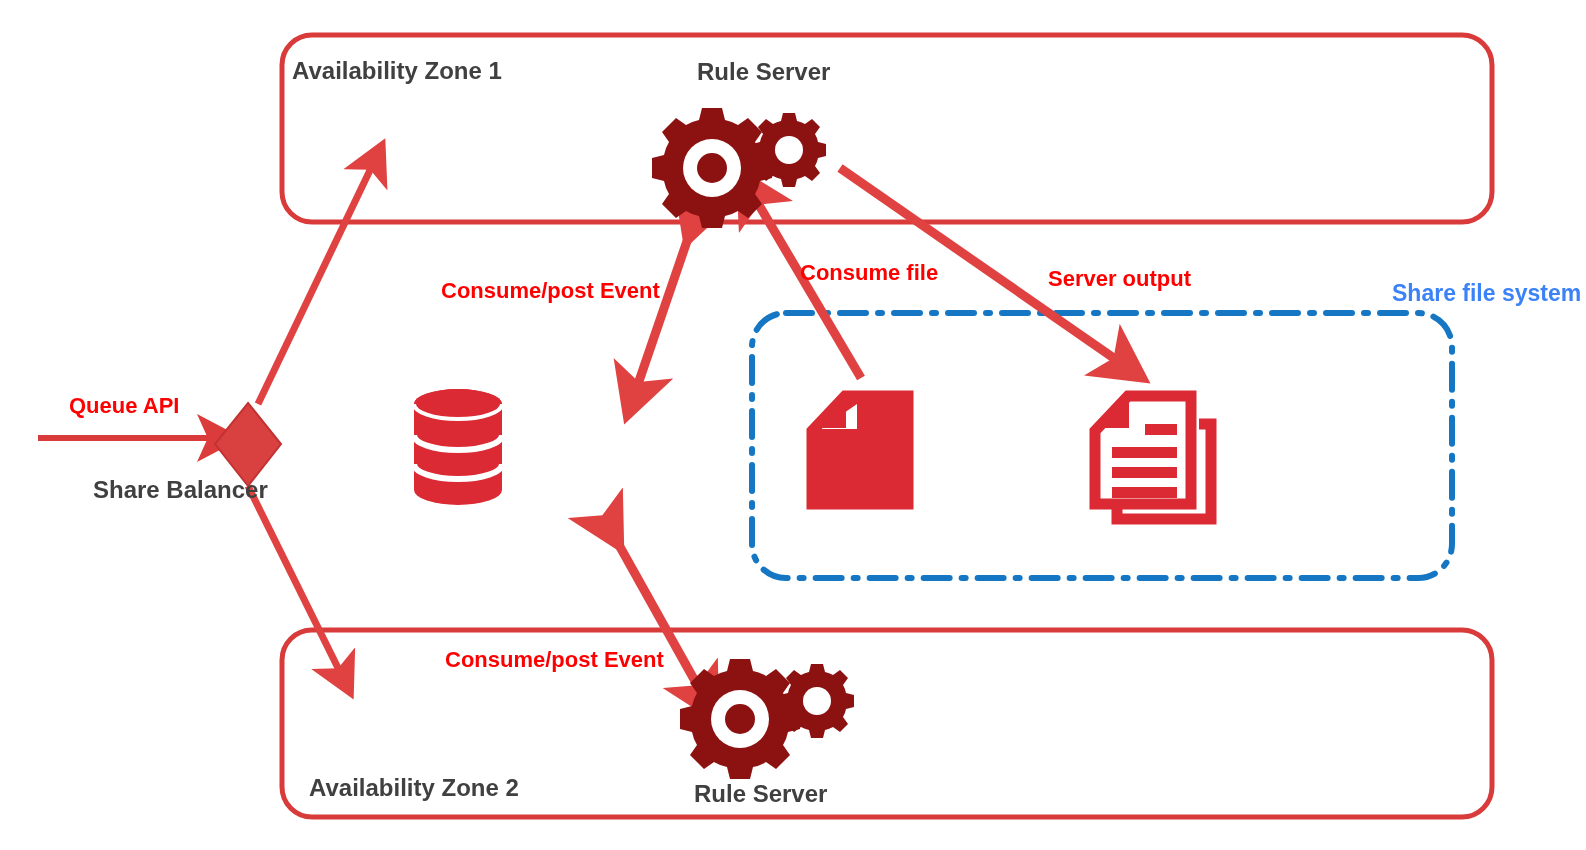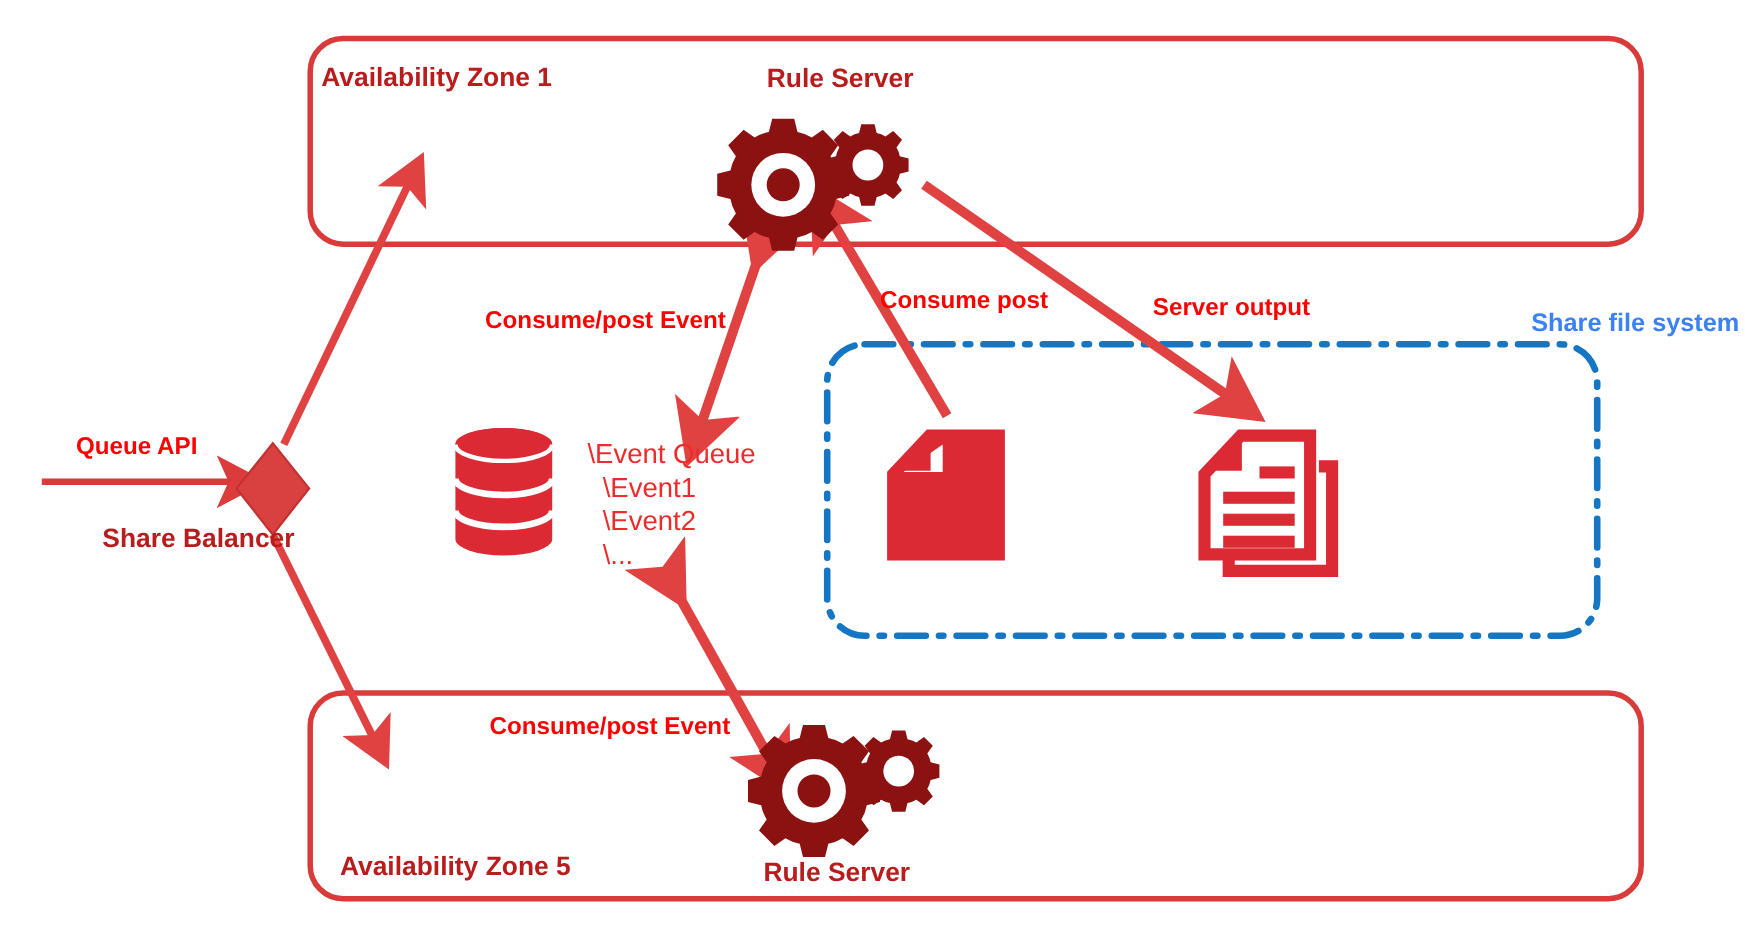--- a/index.html
+++ b/index.html
@@ -24,21 +24,21 @@
     width: 1586px;
     height: 850px;
   }
   .lbl {
     position: absolute;
     white-space: nowrap;
     font-family: "Liberation Sans", sans-serif;
     font-weight: bold;
     line-height: 1.05;
   }
-  .lbl-black { color: #b91c1c; font-size: 24px; }
+  .lbl-black { color: #404040; font-size: 24px; }
   .lbl-red   { color: #ff0000; font-size: 22px; }
   .lbl-blue  { color: #3b82f6; font-size: 23px; }
   .queue-text {
     position: absolute;
     color: #ee2b2b;
     font-family: "Liberation Sans", sans-serif;
     font-weight: normal;
     font-size: 25px;
     line-height: 1.22;
     white-space: pre;
@@ -166,30 +166,26 @@
   <div class="lbl lbl-black" style="left:292px; top:58px;">Availability Zone 1</div>
 
   <div class="lbl lbl-black" style="left:697px; top:59px;">Rule Server</div>
 
   <div class="lbl lbl-red" style="left:69px; top:394px;">Queue API</div>
 
   <div class="lbl lbl-black" style="left:93px; top:477px;">Share Balancer</div>
 
   <div class="lbl lbl-red" style="left:441px; top:279px;">Consume/post Event</div>
 
-  <div class="lbl lbl-red" style="left:800px; top:261px;">Consume post</div>
+  <div class="lbl lbl-red" style="left:800px; top:261px;">Consume file</div>
 
   <div class="lbl lbl-red" style="left:1048px; top:267px;">Server output</div>
 
   <div class="lbl lbl-blue" style="left:1392px; top:281px;">Share file system</div>
 
-  <div class="queue-text" style="left:534px; top:398px;">\Event Queue
-  \Event1
-  \Event2
-  \...</div>
 
   <div class="lbl lbl-red" style="left:445px; top:648px;">Consume/post Event</div>
 
-  <div class="lbl lbl-black" style="left:309px; top:775px;">Availability Zone 5</div>
+  <div class="lbl lbl-black" style="left:309px; top:775px;">Availability Zone 2</div>
 
   <div class="lbl lbl-black" style="left:694px; top:781px;">Rule Server</div>
 
 </div>
 
 </body></html>

